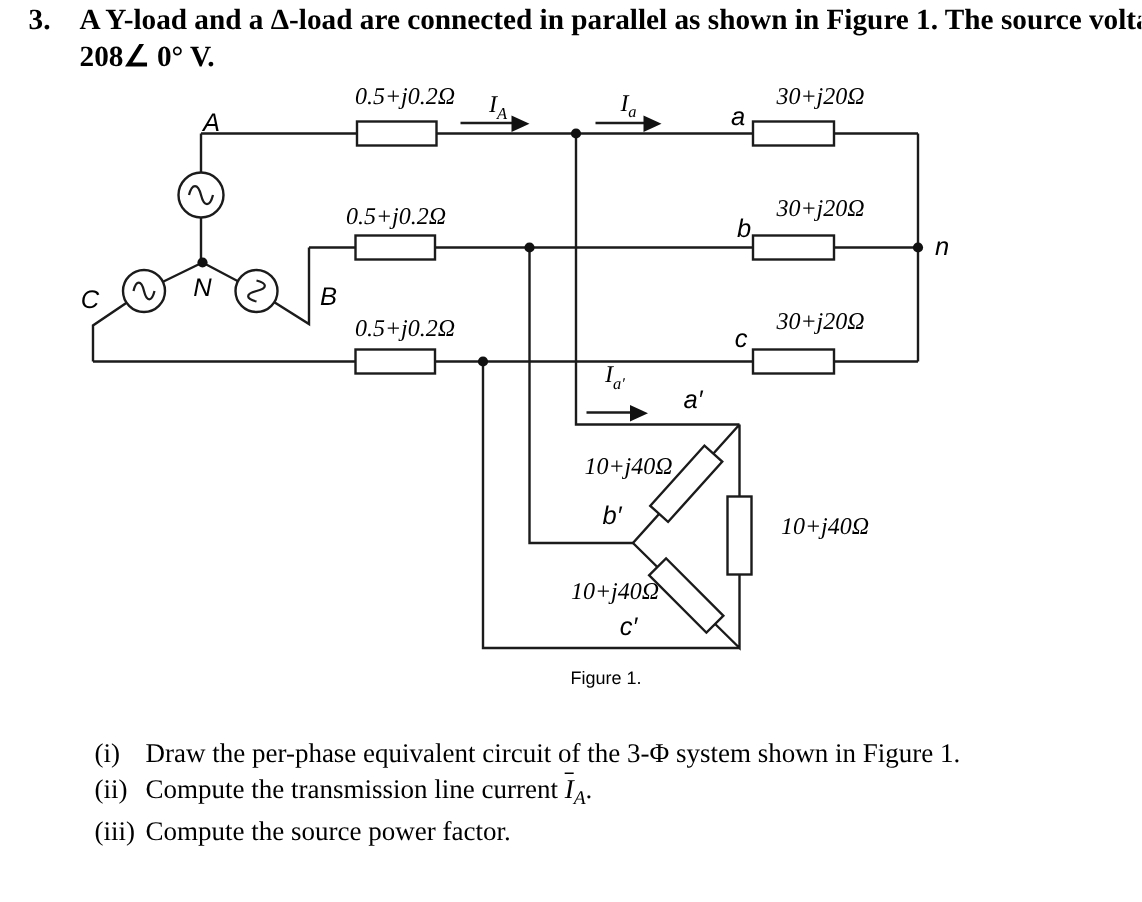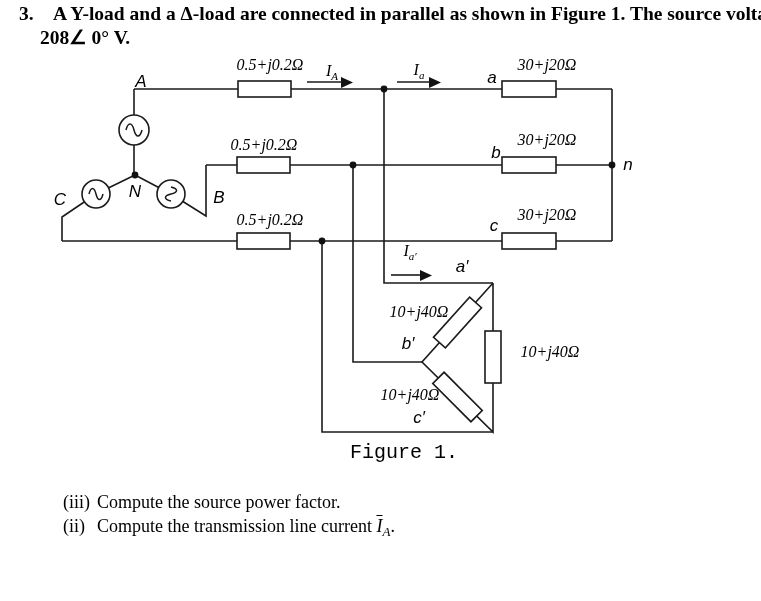--- a/index.html
+++ b/index.html
@@ -16,36 +16,36 @@
   svg.circuit .src { fill:#ffffff; stroke:#1b1b1b; stroke-width:1.6; }
   svg.circuit .sine { stroke:#1b1b1b; stroke-width:1.5; fill:none; }
   svg.circuit .dot { fill:#111; stroke:none; }
   svg.circuit .ah { fill:#111; stroke:none; }
   
   .lbl { position:absolute; transform:translate(-50%,-50%); white-space:nowrap; }
   .imp { font:italic 16px "Liberation Serif", serif;padding-left:12px; }
   .node { font:italic 17px "Liberation Sans", sans-serif; }
   .cur { font:italic 16px "Liberation Serif", serif; }
   .cur sub { font-size:11px; font-style:italic; }
-  .caption { font-size:20px; font-family:Liberation Mono, monospace; }
+  .caption { font-size:12px; font-family:Liberation Sans, sans-serif; }
   
   .q-list { position:absolute; left:63px; top:491px; font-size:18px; font-family:"Liberation Serif", serif; }
   .q-row { line-height:23.7px; white-space:nowrap; }
   .q-label { display:inline-block; width:34px; }
   .q-bar { font-style:italic; text-decoration:overline; }
   .q-sub { font-style:italic; font-size:13px; vertical-align:-4px; }
 </style>
 </head>
 <body>
 
 <div class="page">
 
   <span class="h-num" style="left:19px; top:3px">3.</span>
   <span class="h-line" style="left:53px; top:3px">A Y-load and a Δ-load are connected in parallel as shown in Figure 1. The source voltage is</span>
-  <span class="h-line" style="left:40px; top:26px">208∠ 0° V.</span>
+  <span class="h-line" style="left:53px; top:26px">208∠ 0° V.</span>
 
   <svg class="circuit" width="761" height="601" viewBox="0 0 761 601">
 
     <g>
       <path d="M134 89 V175"></path>
       <path d="M135 175 L96 194 M135 175 L171 194"></path>
       <path d="M96 194 L62 217 V241"></path>
       <path d="M171 194 L206 216 V165"></path>
       <circle class="src" cx="134" cy="130" r="15"></circle>
       <path class="sine" d="M126 130 C128 122, 132 122, 134 130 C136 138, 140 138, 142 130"></path>
@@ -118,17 +118,18 @@
   <span class="lbl imp" style="left:404px; top:395px">10+j40Ω</span>
   <span class="lbl imp" style="left:544px; top:352px">10+j40Ω</span>
 
   <span class="lbl cur" style="left:332px; top:72px"><span>I</span><sub>A</sub></span>
   <span class="lbl cur" style="left:419px; top:71px"><span>I</span><sub>a</sub></span>
   <span class="lbl cur" style="left:410px; top:252px"><span>I</span><sub>a′</sub></span>
 
   <span class="lbl caption" style="left:404px; top:452px">Figure 1.</span>
 
   <div class="q-list">
+      <div class="q-row"><span class="q-label">(i)</span><span>Draw the per-phase equivalent circuit of the 3-Φ system shown in Figure 1.</span></div>
+      <div class="q-row"><span class="q-label">(ii)</span><span>Compute the transmission line current </span><span class="q-bar">I</span><span class="q-sub">A</span><span>.</span></div>
       <div class="q-row"><span class="q-label">(iii)</span><span>Compute the source power factor.</span></div>
-      <div class="q-row"><span class="q-label">(ii)</span><span>Compute the transmission line current </span><span class="q-bar">I</span><span class="q-sub">A</span><span>.</span></div>
     </div>
 
 </div>
 
 </body></html>

